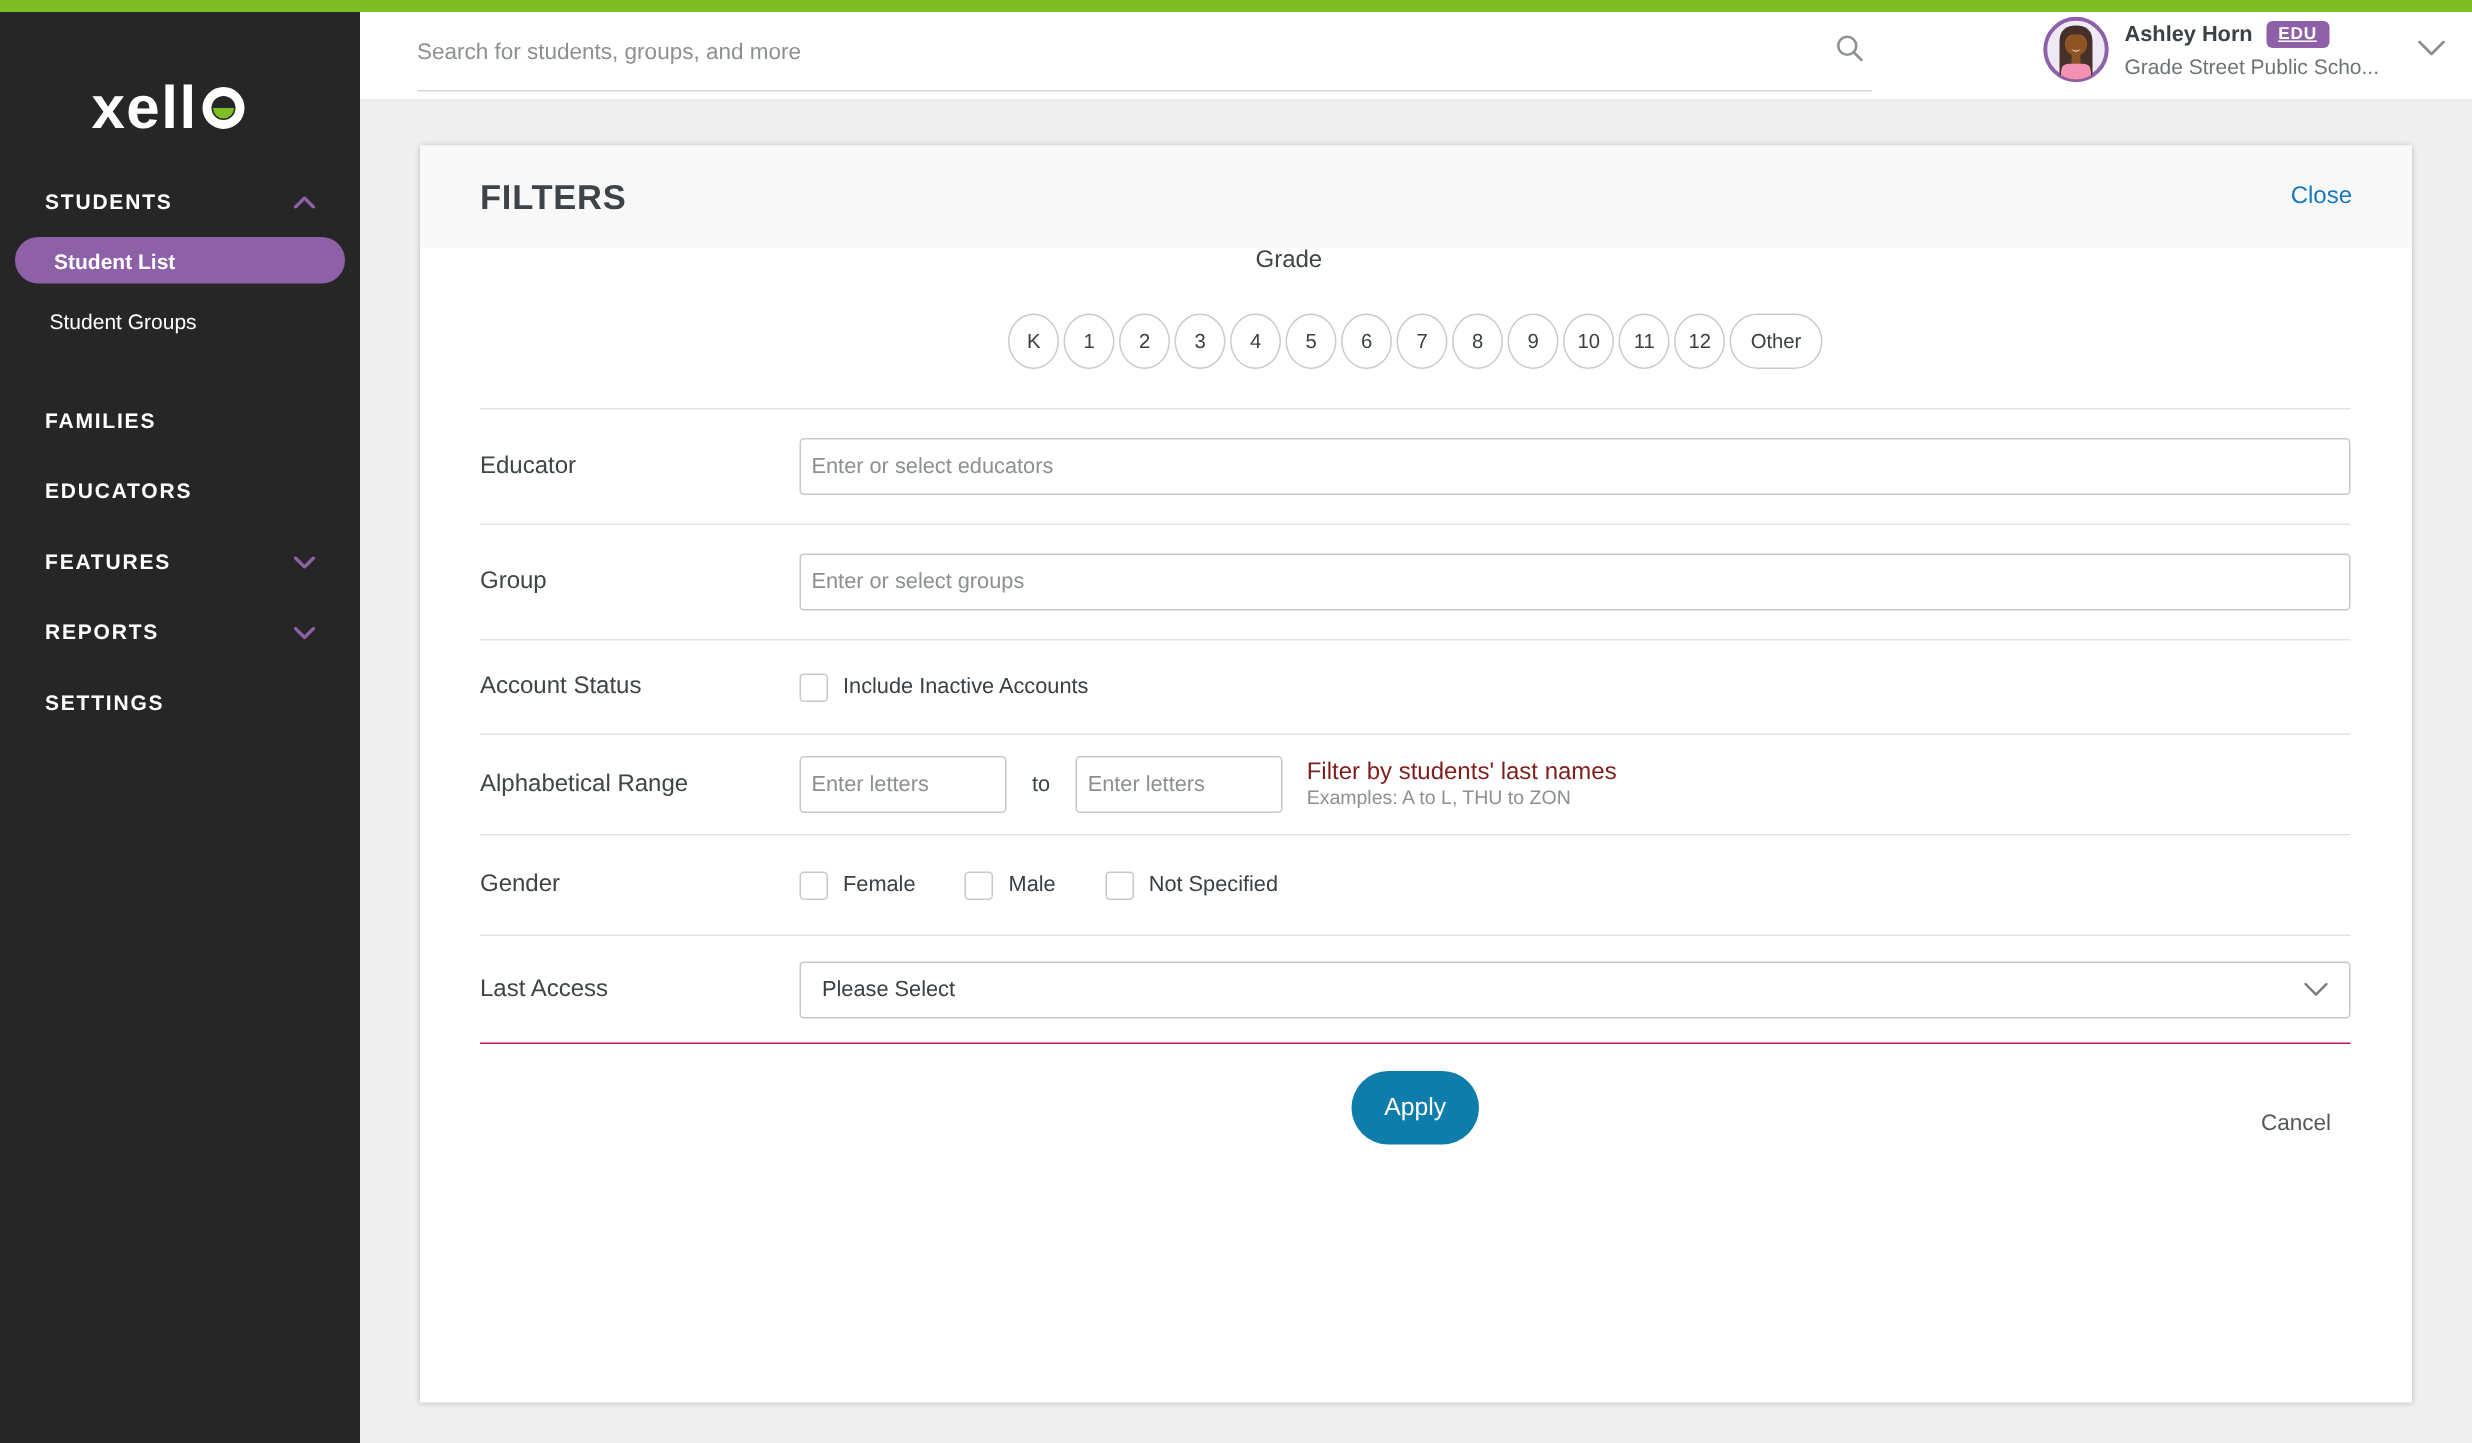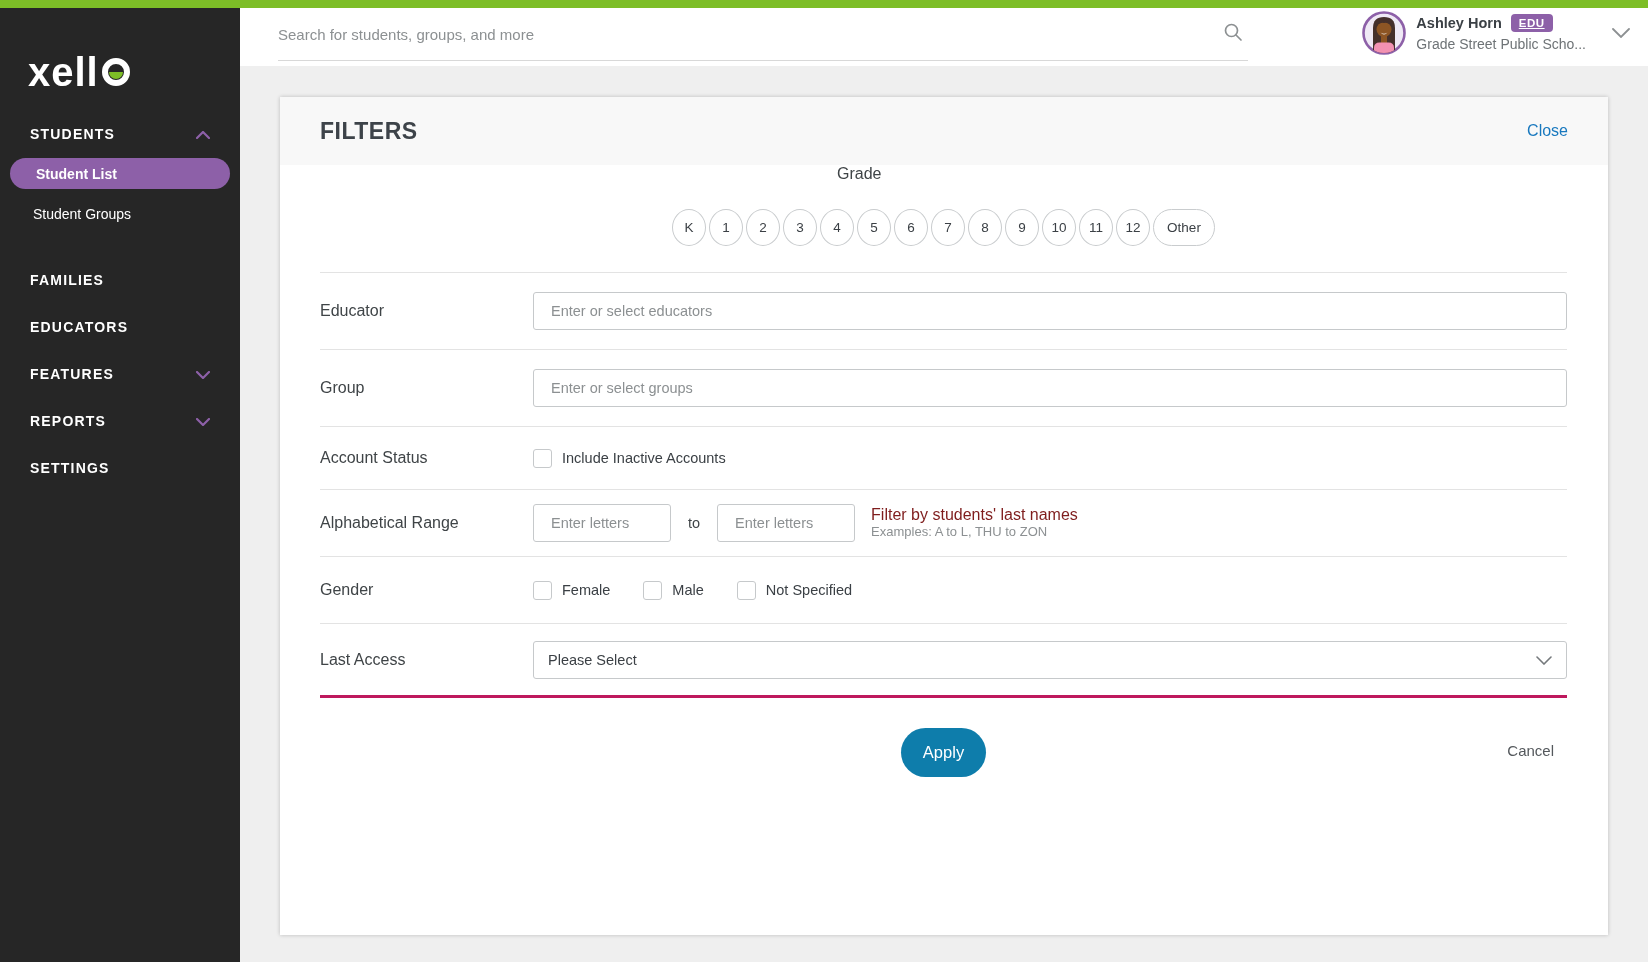--- a/index.html
+++ b/index.html
@@ -6,21 +6,21 @@
   html,body { width:1648px; height:962px; }
   body {
     font-family:"Liberation Sans", sans-serif;
     background:#efefef; position:relative; overflow:hidden; color:#3b4045;
   }
   
   .green-bar { position:absolute; top:0; left:0; width:1648px; height:8px; background:#7dbe27; z-index:10; }
 
   
   .sidebar { position:absolute; top:8px; left:0; width:240px; height:954px; background:#262626; z-index:5; }
-  .logo { display:flex; align-items:flex-end; padding:26px 0 0 28px; height:86px; cursor:pointer; }
+  .logo { display:flex; align-items:flex-end; padding:26px 0 0 28px; height:86px; cursor:pointer;margin-left:33px; }
   .logo-text { color:#fff; font-size:40px; font-weight:700; letter-spacing:1px; line-height:44px; }
   .logo-o { display:inline-block; width:28px; height:28px; border:6px solid #fff; border-radius:50%; position:relative; margin:0 0 8px 3px; }
   .logo-o-green { position:absolute; left:1px; right:1px; bottom:1px; height:7px; background:#7dbe27; border-radius:0 0 8px 8px; }
   nav { margin-top:30px; }
   .nav-section { display:flex; align-items:center; justify-content:space-between; padding:0 30px; height:20px; color:#fff; font-size:14px; font-weight:700; letter-spacing:1.2px; cursor:pointer; }
   .nav-pill { margin:14px 10px 0 10px; height:31px; background:#8d60a8; border-radius:16px; display:flex; align-items:center; padding-left:26px; color:#fff; font-size:14px; font-weight:700; cursor:pointer; }
   .nav-sub { padding:0 30px 0 33px; margin-top:17px; color:#fff; font-size:14px; cursor:pointer; }
   .gap-lg { margin-top:48px; }
   .gap-md { margin-top:27px; }
 
@@ -54,41 +54,41 @@
   .row-input { height:77px; }
   .row-check { height:63px; }
   .row-alpha { height:67px; }
   .row-gender { height:67px; }
   .row-select { height:72px; border-bottom:none; }
 
   .grade-options { gap:3px; flex-wrap:nowrap; }
   .grade-btn { width:34px; height:37px; border:1px solid #c9ccce; border-radius:50%; background:#fff; color:#3b4045; font-size:13.5px; font-family:"Liberation Sans",sans-serif; display:flex; align-items:center; justify-content:center; cursor:pointer; }
   .grade-btn.wide { width:auto; padding:0 13px; border-radius:19px; }
 
-  .text-input { height:38px; border:1px solid #c6c9cb; border-radius:3px; padding:0 17px; font-size:14.5px; color:#3b4045; font-family:"Liberation Sans",sans-serif; outline:none; background:#fff; }
+  .text-input { height:38px; border:1px solid #c6c9cb; border-radius:3px; padding:0 7px; font-size:14.5px; color:#3b4045; font-family:"Liberation Sans",sans-serif; outline:none; background:#fff; }
   .text-input::placeholder { color:#8c9092; }
   .full { width:100%; }
   .letters { width:138px; }
   .to-label { margin:0 17px; font-size:14.5px; color:#3f4447; }
   .alpha-help { margin-left:16px; line-height:17px; }
   .alpha-help .l1 { font-size:16px; color:#7f1d1d; }
   .alpha-help .l2 { font-size:13px; color:#8c9092; }
 
   .check-item { display:inline-flex; align-items:center; cursor:pointer; }
   .checkbox { width:19px; height:19px; border:1px solid #c6c9cb; border-radius:3px; background:#fff; flex:none; }
   .check-label { margin-left:10px; font-size:14.5px; color:#3b4045; }
   .gender-options { gap:33px; }
 
   .select-box { width:100%; height:38px; border:1px solid #c6c9cb; border-radius:3px; display:flex; align-items:center; justify-content:space-between; padding:0 14px; cursor:pointer; background:#fff; }
   .select-value { font-size:14.5px; color:#3b4045; }
 
   .fewer-row { padding:34px 0 62px; display:flex; }
   .fewer-link { display:inline-flex; align-items:center; gap:13px; font-size:16.5px; color:#1878be; cursor:pointer; text-decoration:none; }
 
-  .footer { border-top:3px solid #be185d; position:relative; padding-top:30px; height:123px; }
+  .footer { border-top:1px solid #be185d; position:relative; padding-top:18px; height:123px; }
   .apply-btn { display:block; margin:0 auto; min-width:79px; height:49px; background:#0e7dab; color:#fff; border:none; border-radius:25px; font-size:16.5px; font-family:"Liberation Sans",sans-serif; cursor:pointer; padding:0 22px; }
   .cancel-link { position:absolute; right:13px; top:44px; font-size:15px; color:#54585c; cursor:pointer; text-decoration:none; }
 </style>
 </head>
 <body>
 
 <div class="green-bar"></div>
 
 <aside class="sidebar">
   <div class="logo">

